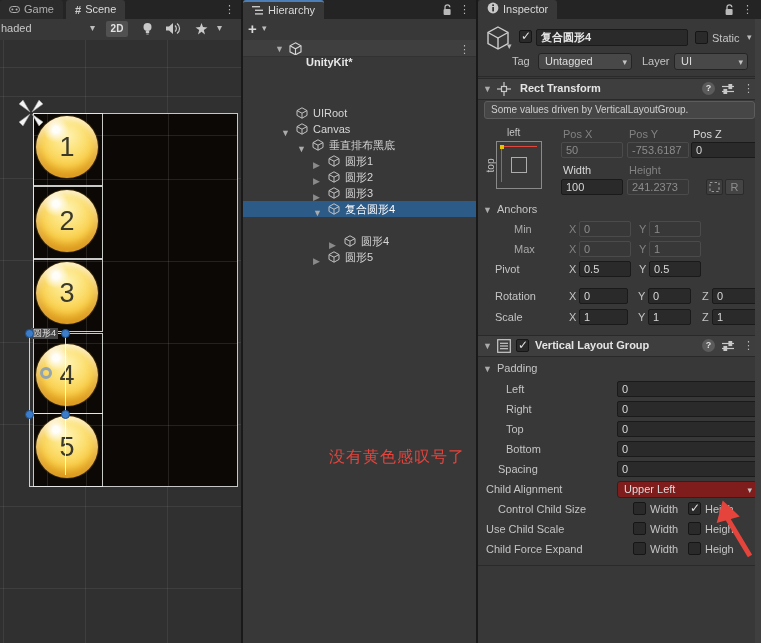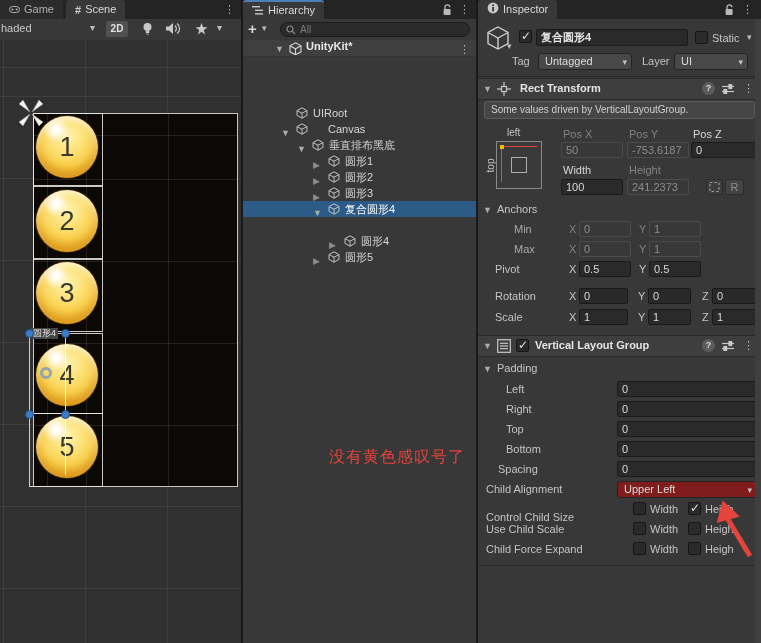--- a/index.html
+++ b/index.html
@@ -166,41 +166,32 @@
       <svg width="11" height="12" viewBox="0 0 11 12">
           <path d="M3 5 V3.2 A2.4 2.4 0 0 1 7.8 3.2" fill="none" stroke="#B9B9B9" stroke-width="1.3"></path>
           <rect x="1.6" y="5" width="7" height="6" rx="1" fill="#B9B9B9"></rect>
         </svg>
     </div>
     <div class="abs dots" style="left:216px;top:0">⋮</div>
   </div>
   <div class="toolbar">
     <div class="abs" style="left:5px;top:1px;color:#D8D8D8;font-size:15px;font-weight:bold"><span>+</span></div>
     <div class="abs" style="left:19px;top:4px;color:#BDBDBD;font-size:9px">▾</div>
-    <div class="abs" style="left:37px;top:3px;width:190px;height:15px;background:#2A2A2A;border:1px solid #1C1C1C;border-radius:8px;box-sizing:border-box">
-      <span class="abs" style="left:5px;top:2px">
-        <svg width="10" height="10" viewBox="0 0 10 10">
-            <circle cx="4" cy="4" r="3" fill="none" stroke="#8F8F8F" stroke-width="1.2"></circle>
-            <line x1="6.4" y1="6.4" x2="9" y2="9" stroke="#8F8F8F" stroke-width="1.2"></line>
-          </svg>
-      </span>
-      <span class="abs" style="left:19px;top:1px;color:#7D7D7D;font-size:10px">All</span>
-    </div>
   </div>
 
   <div class="abs" style="left:0;right:0;top:40px;height:17px;background:#3F3F3F;border-bottom:1px solid #323232;box-sizing:border-box">
     <span class="tri" style="left:32px;top:4px">▼</span>
     <span class="abs" style="left:46px;top:2px">
       <svg width="13" height="13" viewBox="0 0 13 13">
           <polygon points="6.5,0.8 12,3.8 12,9.8 6.5,12.8 1,9.8 1,3.8" fill="none" stroke="#D5D5D5" stroke-width="1.1"></polygon>
           <polyline points="1,3.8 6.5,6.8 12,3.8" fill="none" stroke="#D5D5D5" stroke-width="1.1"></polyline>
           <line x1="6.5" y1="6.8" x2="6.5" y2="12.8" stroke="#D5D5D5" stroke-width="1.1"></line>
         </svg>
     </span>
-    <span class="abs" style="left:63px;top:0;font-weight:bold;color:#E8E8E8">UnityKit*</span>
+    <span class="abs" style="left:63px;top:16px;font-weight:bold;color:#E8E8E8">UnityKit*</span>
     <span class="abs dots" style="left:216px;top:0">⋮</span>
   </div>
 
   <div class="abs" id="hier-tree" style="left:0;right:0;top:57px;height:210px">
       <div class="hier-row" style="top: 48px;">
         <span class="abs" style="left: 53px; top: 2px;">
           <svg width="12" height="12" viewBox="0 0 12 12">
             <polygon points="6,0.8 11,3.6 11,8.4 6,11.2 1,8.4 1,3.6" fill="none" stroke="#C2C2C2" stroke-width="1"></polygon>
             <polyline points="1,3.6 6,6.2 11,3.6" fill="none" stroke="#C2C2C2" stroke-width="1"></polyline>
             <line x1="6" y1="6.2" x2="6" y2="11.2" stroke="#C2C2C2" stroke-width="1"></line>
@@ -210,21 +201,21 @@
       </div>
       <div class="hier-row" style="top: 64px;">
         <span class="tri" style="left: 38px; top: 4px;">▼</span>
         <span class="abs" style="left: 53px; top: 2px;">
           <svg width="12" height="12" viewBox="0 0 12 12">
             <polygon points="6,0.8 11,3.6 11,8.4 6,11.2 1,8.4 1,3.6" fill="none" stroke="#C2C2C2" stroke-width="1"></polygon>
             <polyline points="1,3.6 6,6.2 11,3.6" fill="none" stroke="#C2C2C2" stroke-width="1"></polyline>
             <line x1="6" y1="6.2" x2="6" y2="11.2" stroke="#C2C2C2" stroke-width="1"></line>
           </svg>
         </span>
-        <span class="hlabel" style="left: 70px; margin-left: 15px;">Canvas</span>
+        <span class="hlabel" style="left: 70px;">Canvas</span>
       </div>
       <div class="hier-row" style="top: 80px;">
         <span class="tri" style="left: 54px; top: 4px;">▼</span>
         <span class="abs" style="left: 69px; top: 2px;">
           <svg width="12" height="12" viewBox="0 0 12 12">
             <polygon points="6,0.8 11,3.6 11,8.4 6,11.2 1,8.4 1,3.6" fill="none" stroke="#C2C2C2" stroke-width="1"></polygon>
             <polyline points="1,3.6 6,6.2 11,3.6" fill="none" stroke="#C2C2C2" stroke-width="1"></polyline>
             <line x1="6" y1="6.2" x2="6" y2="11.2" stroke="#C2C2C2" stroke-width="1"></line>
           </svg>
         </span>
@@ -478,21 +469,21 @@
       <div class="fld" style="left: 139px; top: 441px; width: 140px;"><span>0</span></div>
     </div>
 
   <span class="lbl" style="left:20px;top:463px">Spacing</span>
   <div class="fld" style="left:139px;top:461px;width:140px"><span>0</span></div>
 
   <span class="lbl" style="left:8px;top:483px">Child Alignment</span>
   <div class="ddl" style="left:139px;top:481px;width:140px;background:#7f1d1d"><span>Upper Left</span><span class="car">▾</span></div>
 
   <div id="vlg-check-rows">
-      <span class="lbl" style="left: 8px; top: 503px; margin-top: 8px;">Control Child Size</span>
+      <span class="lbl" style="left: 20px; top: 503px;">Control Child Size</span>
       <span class="cb" style="left: 155px; top: 502px;"></span>
       <span class="lbl" style="left: 172px; top: 503px;">Width</span>
       <span class="cb on" style="left: 210px; top: 502px;"></span>
       <span class="lbl" style="left: 227px; top: 503px;">Heigh</span>
       <span class="lbl" style="left: 8px; top: 523px;">Use Child Scale</span>
       <span class="cb" style="left: 155px; top: 522px;"></span>
       <span class="lbl" style="left: 172px; top: 523px;">Width</span>
       <span class="cb" style="left: 210px; top: 522px;"></span>
       <span class="lbl" style="left: 227px; top: 523px;">Heigh</span>
       <span class="lbl" style="left: 8px; top: 543px;">Child Force Expand</span>

